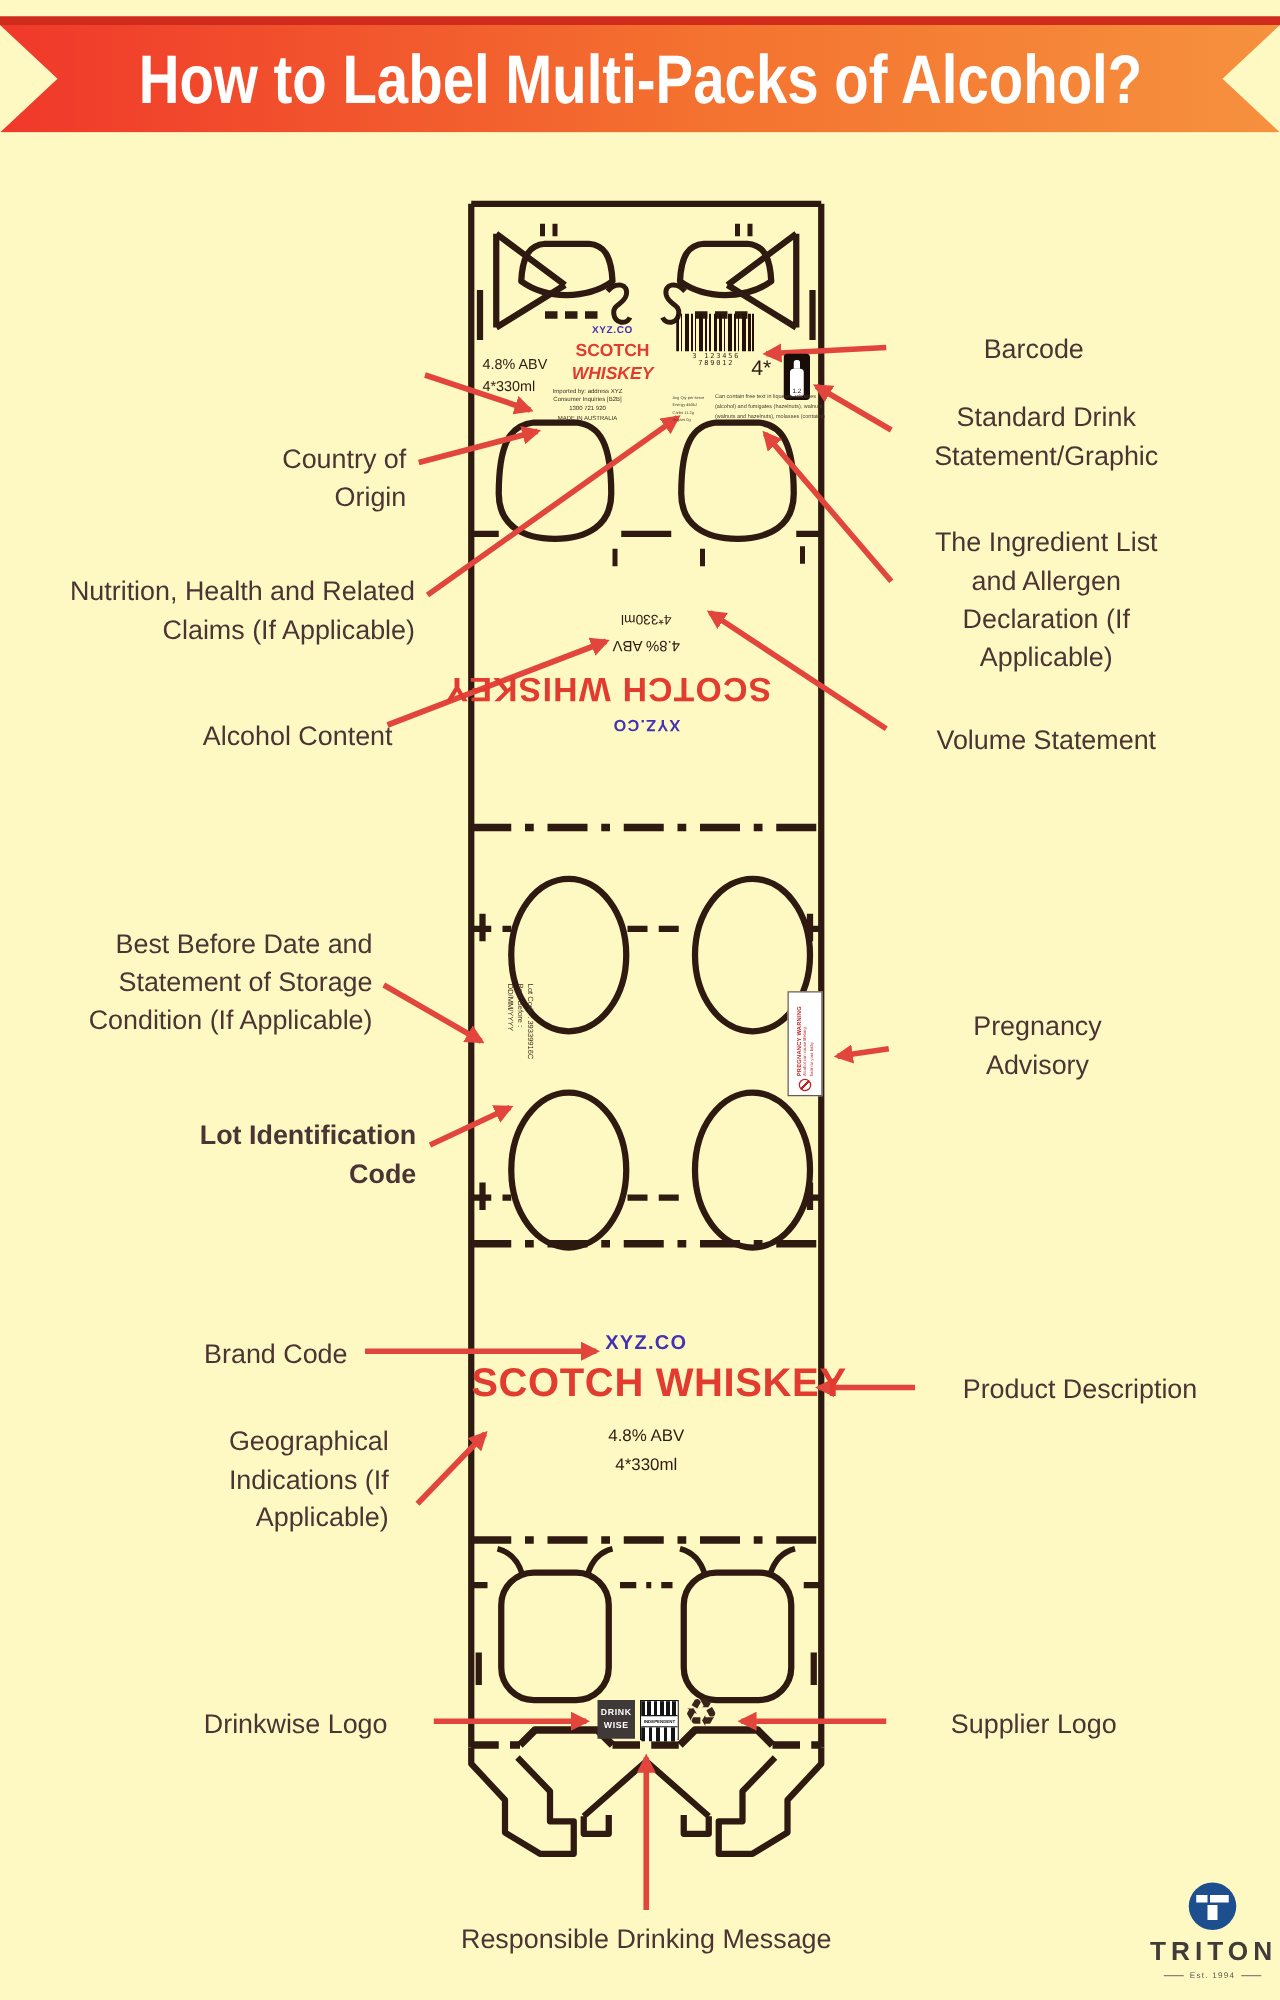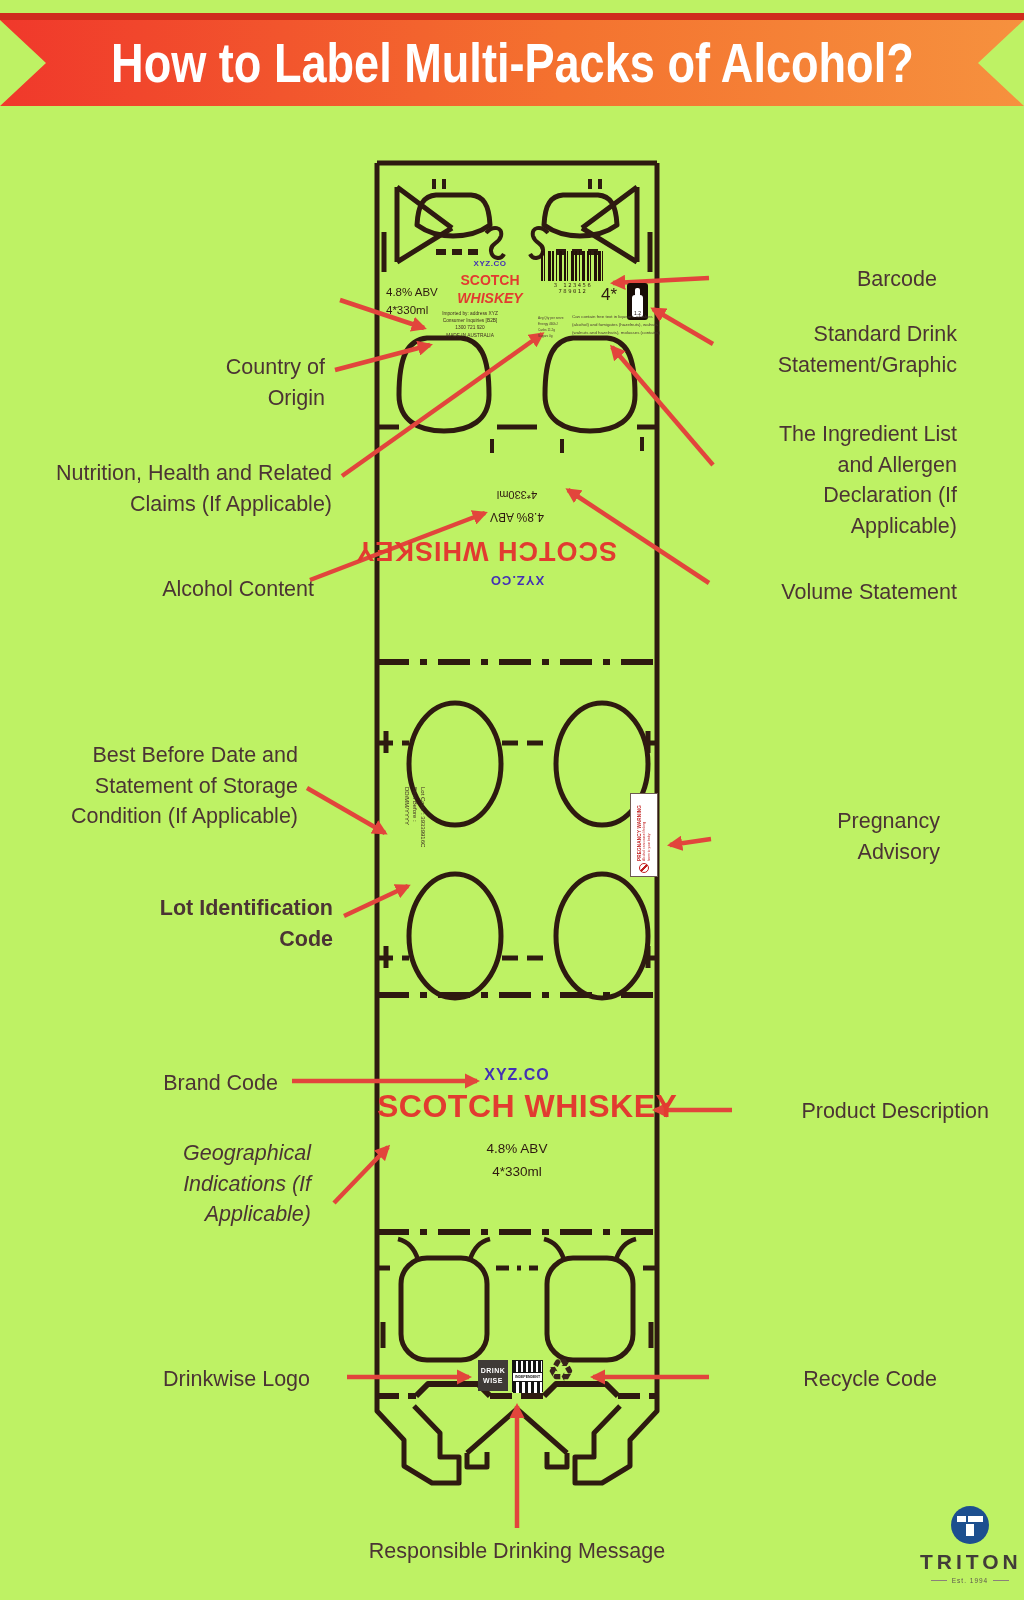--- a/index.html
+++ b/index.html
@@ -1,38 +1,38 @@
 <!DOCTYPE html>
 <html><head>
 <meta charset="utf-8">
 <style>
   html,body{margin:0;padding:0;background:#faf7ec;}
-  .stage{position:relative;width:1024px;height:1600px;background:#bef264;overflow:hidden;
+  .stage{position:relative;width:1024px;height:1600px;background:#fef9c3;overflow:hidden;
          font-family:"Liberation Sans",sans-serif;}
   
   .ribbon-fold{position:absolute;left:0;top:13px;width:100%;height:7px;background:#cf2c1e;}
   .ribbon{position:absolute;left:0;top:20px;width:100%;height:86px;
           background:linear-gradient(90deg,#f0382b,#f4722f 55%,#f6913e);
           clip-path:polygon(0 0,100% 0,calc(100% - 46px) 50%,100% 100%,0 100%,46px 50%);
           display:flex;align-items:center;justify-content:center;}
   .ribbon-title{color:#fff;font-size:55px;font-weight:bold;white-space:nowrap;
           transform:scaleX(0.82);letter-spacing:0px;}
   
   .linework{position:absolute;left:0;top:0;width:1024px;height:1600px;}
   
   .lbl{position:absolute;font-size:21.5px;line-height:1.42;color:#4b3434;white-space:pre-line;}
-  .r{text-align:right}.l{text-align:right}.c{text-align:center}
+  .r{text-align:right}.l{text-align:center}.c{text-align:center}
   .a-sup{left:60px;top:271px;width:270px;}
   .a-cou{left:60px;top:352px;width:265px;}
   .a-nut{left:18px;top:458px;width:314px;}
   .a-alc{left:70px;top:574px;width:244px;}
   .a-bbd{left:18px;top:740px;width:280px;}
   .a-lot{left:78px;top:893px;width:255px;font-weight:bold;}
   .a-brn{left:58px;top:1068px;width:220px;}
-  .a-geo{left:78px;top:1138px;width:233px;font-style:italic;}
+  .a-geo{left:78px;top:1138px;width:233px;}
   .a-dwl{left:55px;top:1364px;width:255px;}
   .a-rdm{left:325px;top:1536px;width:384px;}
   .a-bar{left:717px;top:264px;width:220px;}
   .a-sdk{left:717px;top:319px;width:240px;}
   .a-ing{left:717px;top:419px;width:240px;}
   .a-vol{left:717px;top:577px;width:240px;}
   .a-pre{left:720px;top:806px;width:220px;}
   .a-prd{left:739px;top:1096px;width:250px;}
   .a-rcy{left:717px;top:1364px;width:220px;}
   
@@ -272,21 +272,21 @@
   <div class="lbl l a-sdk">Standard Drink
 Statement/Graphic</div>
   <div class="lbl l a-ing">The Ingredient List
 and Allergen
 Declaration (If
 Applicable)</div>
   <div class="lbl l a-vol">Volume Statement</div>
   <div class="lbl l a-pre">Pregnancy
 Advisory</div>
   <div class="lbl l a-prd">Product Description</div>
-  <div class="lbl l a-rcy">Recycle Code</div>
+  <div class="lbl l a-rcy">Supplier Logo</div>
 
   <div class="triton">
     <div class="t-circle">
       <div class="b1"></div>
       <div class="b2"></div>
       <div class="b3"></div>
     </div>
     <div class="t-name">TRITON</div>
     <div class="t-est">
       <span class="dash"></span>

